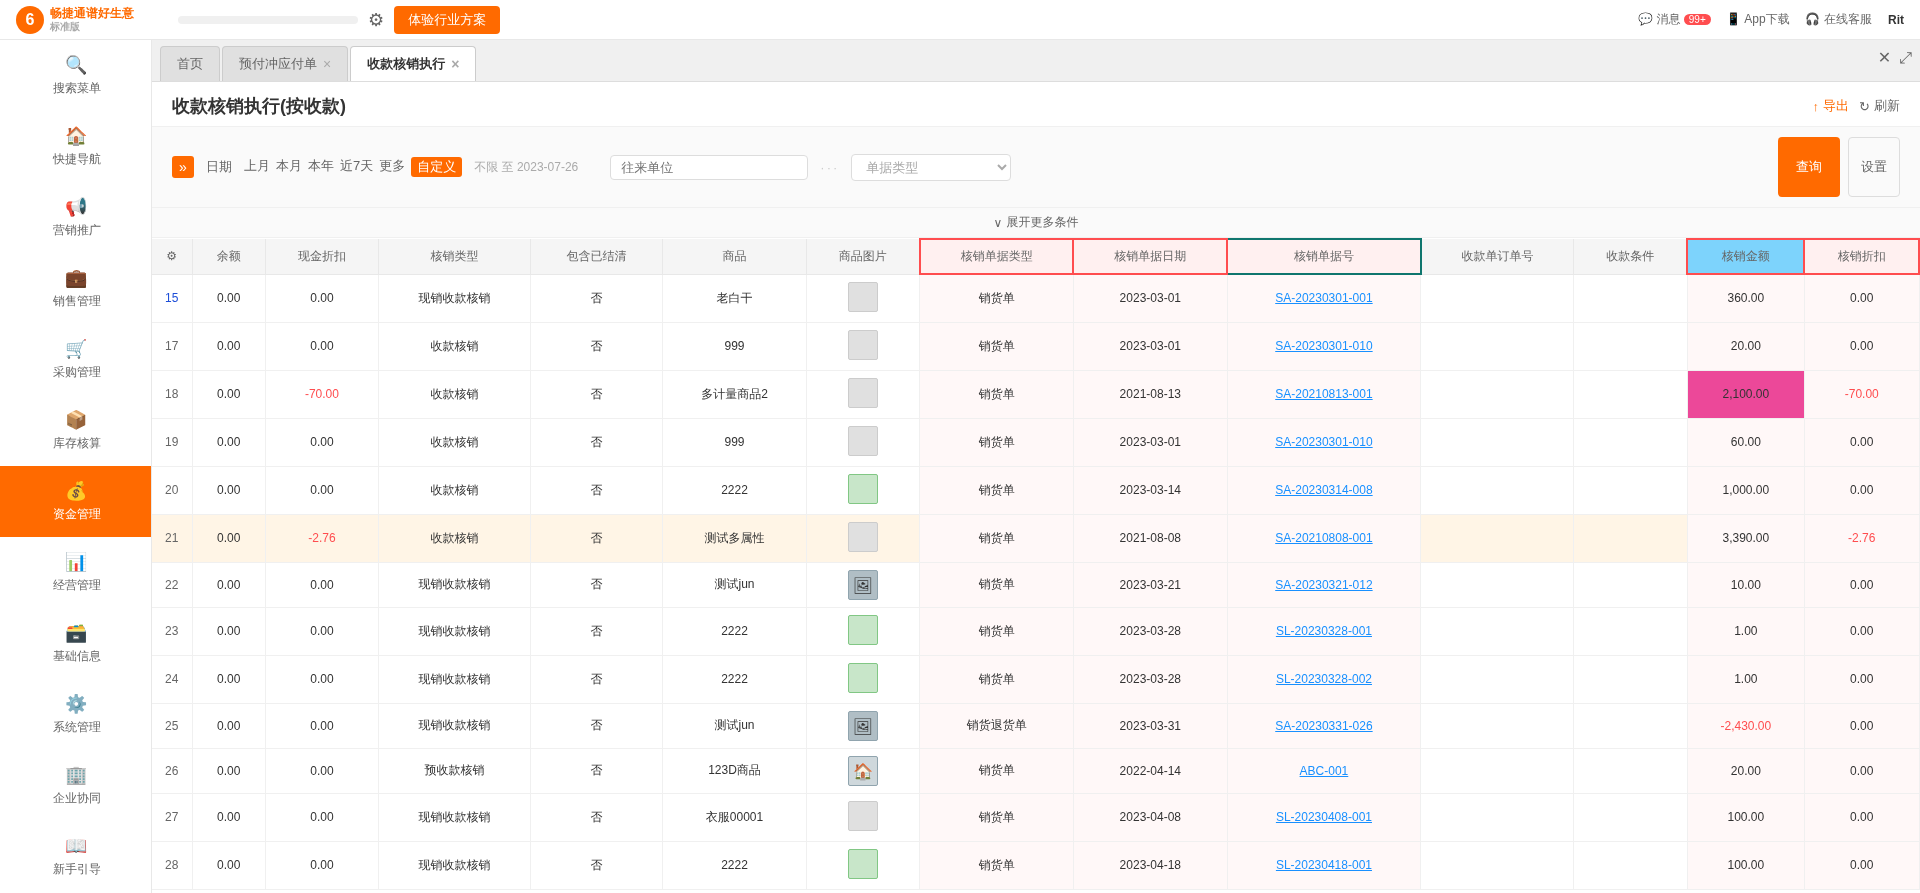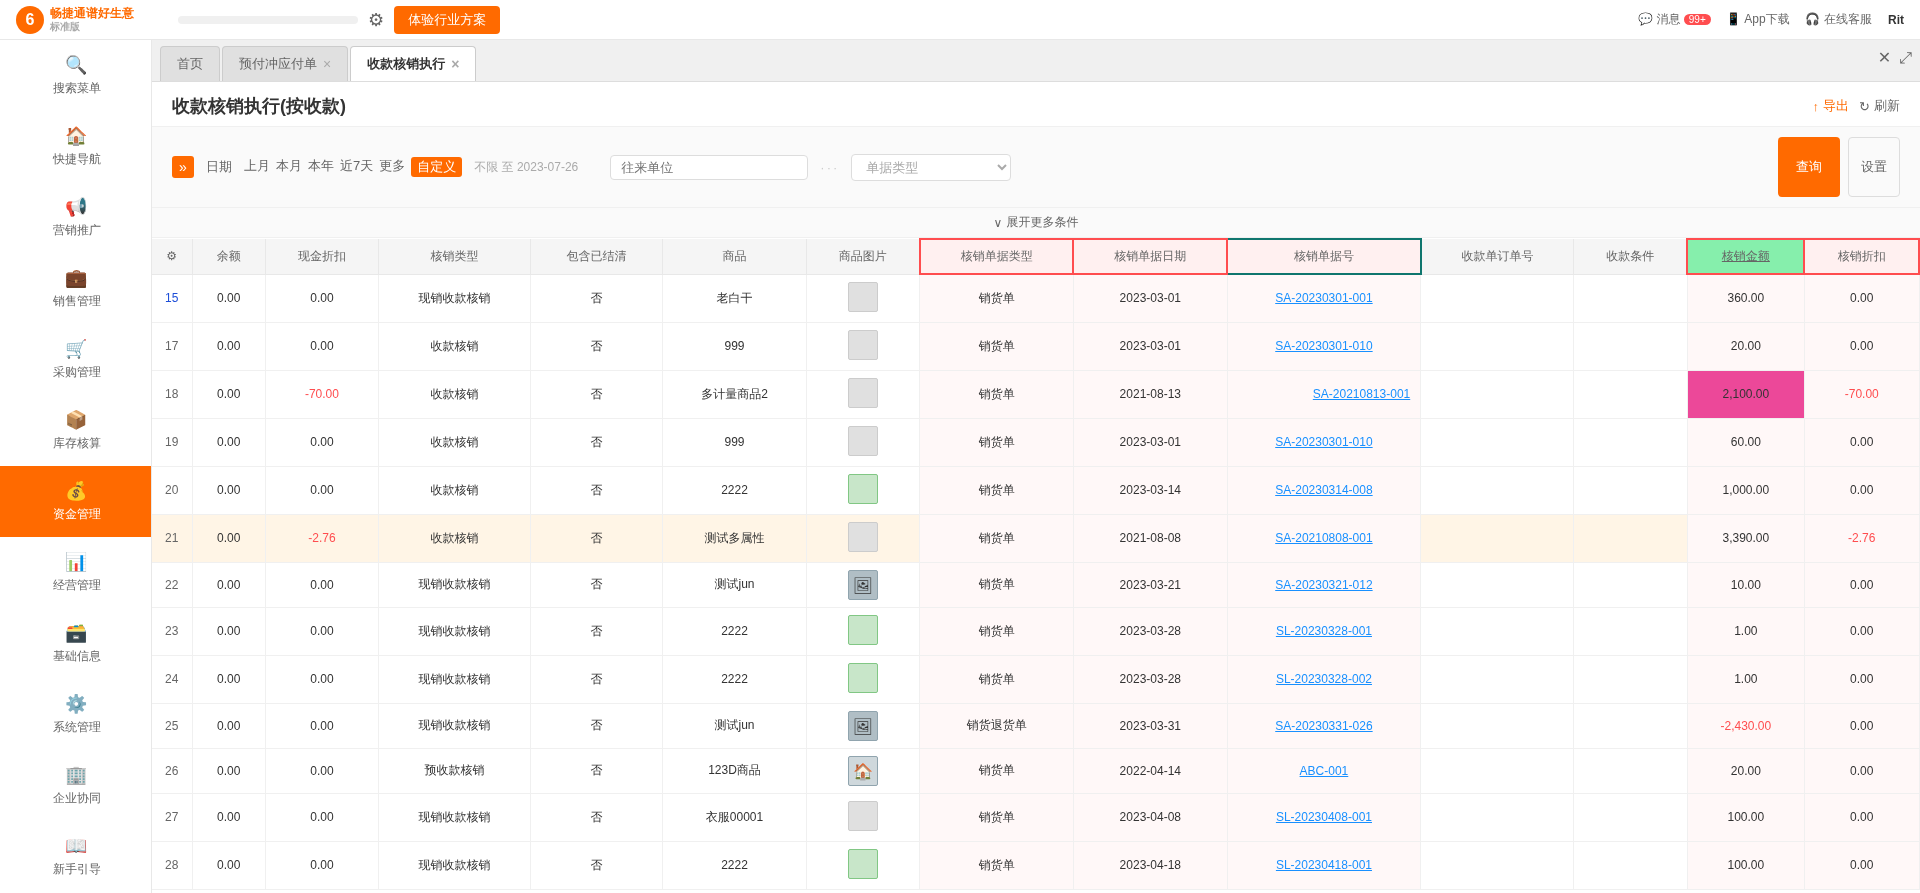--- a/index.html
+++ b/index.html
@@ -237,21 +237,21 @@
               <th>现金折扣</th>
               <th>核销类型</th>
               <th>包含已结清</th>
               <th>商品</th>
               <th>商品图片</th>
               <th style="border:2px solid #ff4d4f;background:#fff0f0;">核销单据类型</th>
               <th style="border:2px solid #ff4d4f;background:#fff0f0;">核销单据日期</th>
               <th style="border:2px solid #0f766e;background:#fff0f0;">核销单据号</th>
               <th>收款单订单号</th>
               <th>收款条件</th>
-              <th style="border:2px solid #ff4d4f;background:#86efac;text-decoration:underline;">核销金额</th>
+              <th style="border:2px solid #ff4d4f;background:#7dd3fc;">核销金额</th>
               <th style="border:2px solid #ff4d4f;background:#fff0f0;">核销折扣</th>
             </tr>
           </thead>
           <tbody id="table-body">
           <tr>
                 <td style="color: #1d4ed8;">15</td>
                 <td>0.00</td>
                 <td>0.00</td>
                 <td>现销收款核销</td>
                 <td>否</td>
@@ -284,21 +284,21 @@
               <tr>
                 <td style="color: rgb(102, 102, 102);">18</td>
                 <td>0.00</td>
                 <td class="red-value">-70.00</td>
                 <td>收款核销</td>
                 <td>否</td>
                 <td>多计量商品2</td>
                 <td><span style="display:inline-block;width:30px;height:30px;background:#e0e0e0;border:1px solid #ccc;border-radius:2px;"></span></td>
                 <td style="background: rgb(255, 248, 248);">销货单</td>
                 <td style="background: rgb(255, 248, 248);">2021-08-13</td>
-                <td style="background: rgb(255, 248, 248); text-align: right;"><span class="link-cell">SA-20210813-001</span></td>
+                <td style="background: rgb(255, 248, 248);"><span class="link-cell">SA-20210813-001</span></td>
                 <td></td>
                 <td></td>
                 <td style="background: #ec4899;">2,100.00</td>
                 <td class="red-value" style="background: rgb(255, 248, 248);">-70.00</td>
               </tr>
               <tr>
                 <td style="color: rgb(102, 102, 102);">19</td>
                 <td>0.00</td>
                 <td>0.00</td>
                 <td>收款核销</td>

